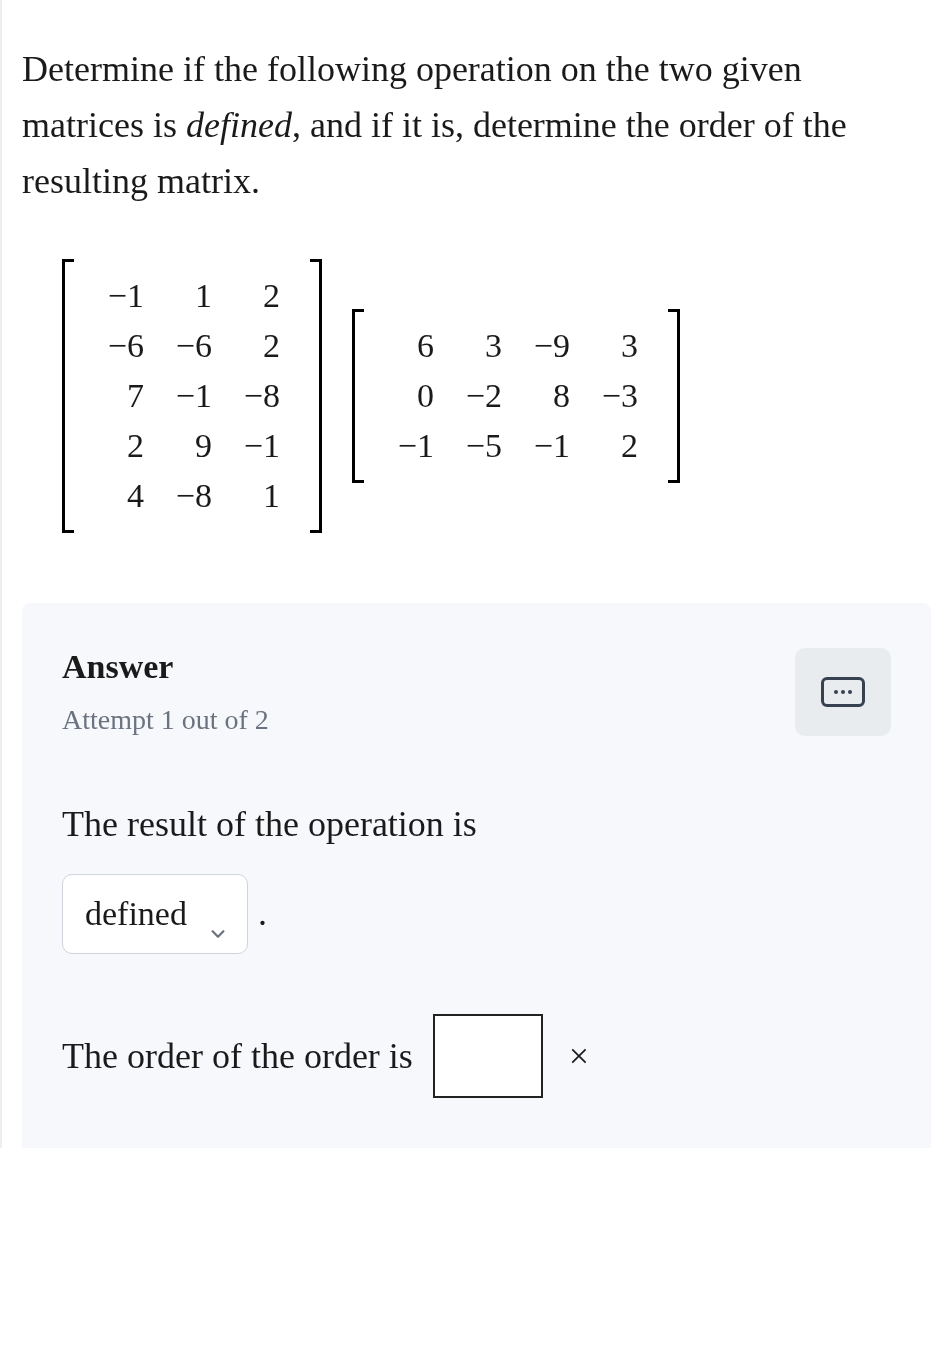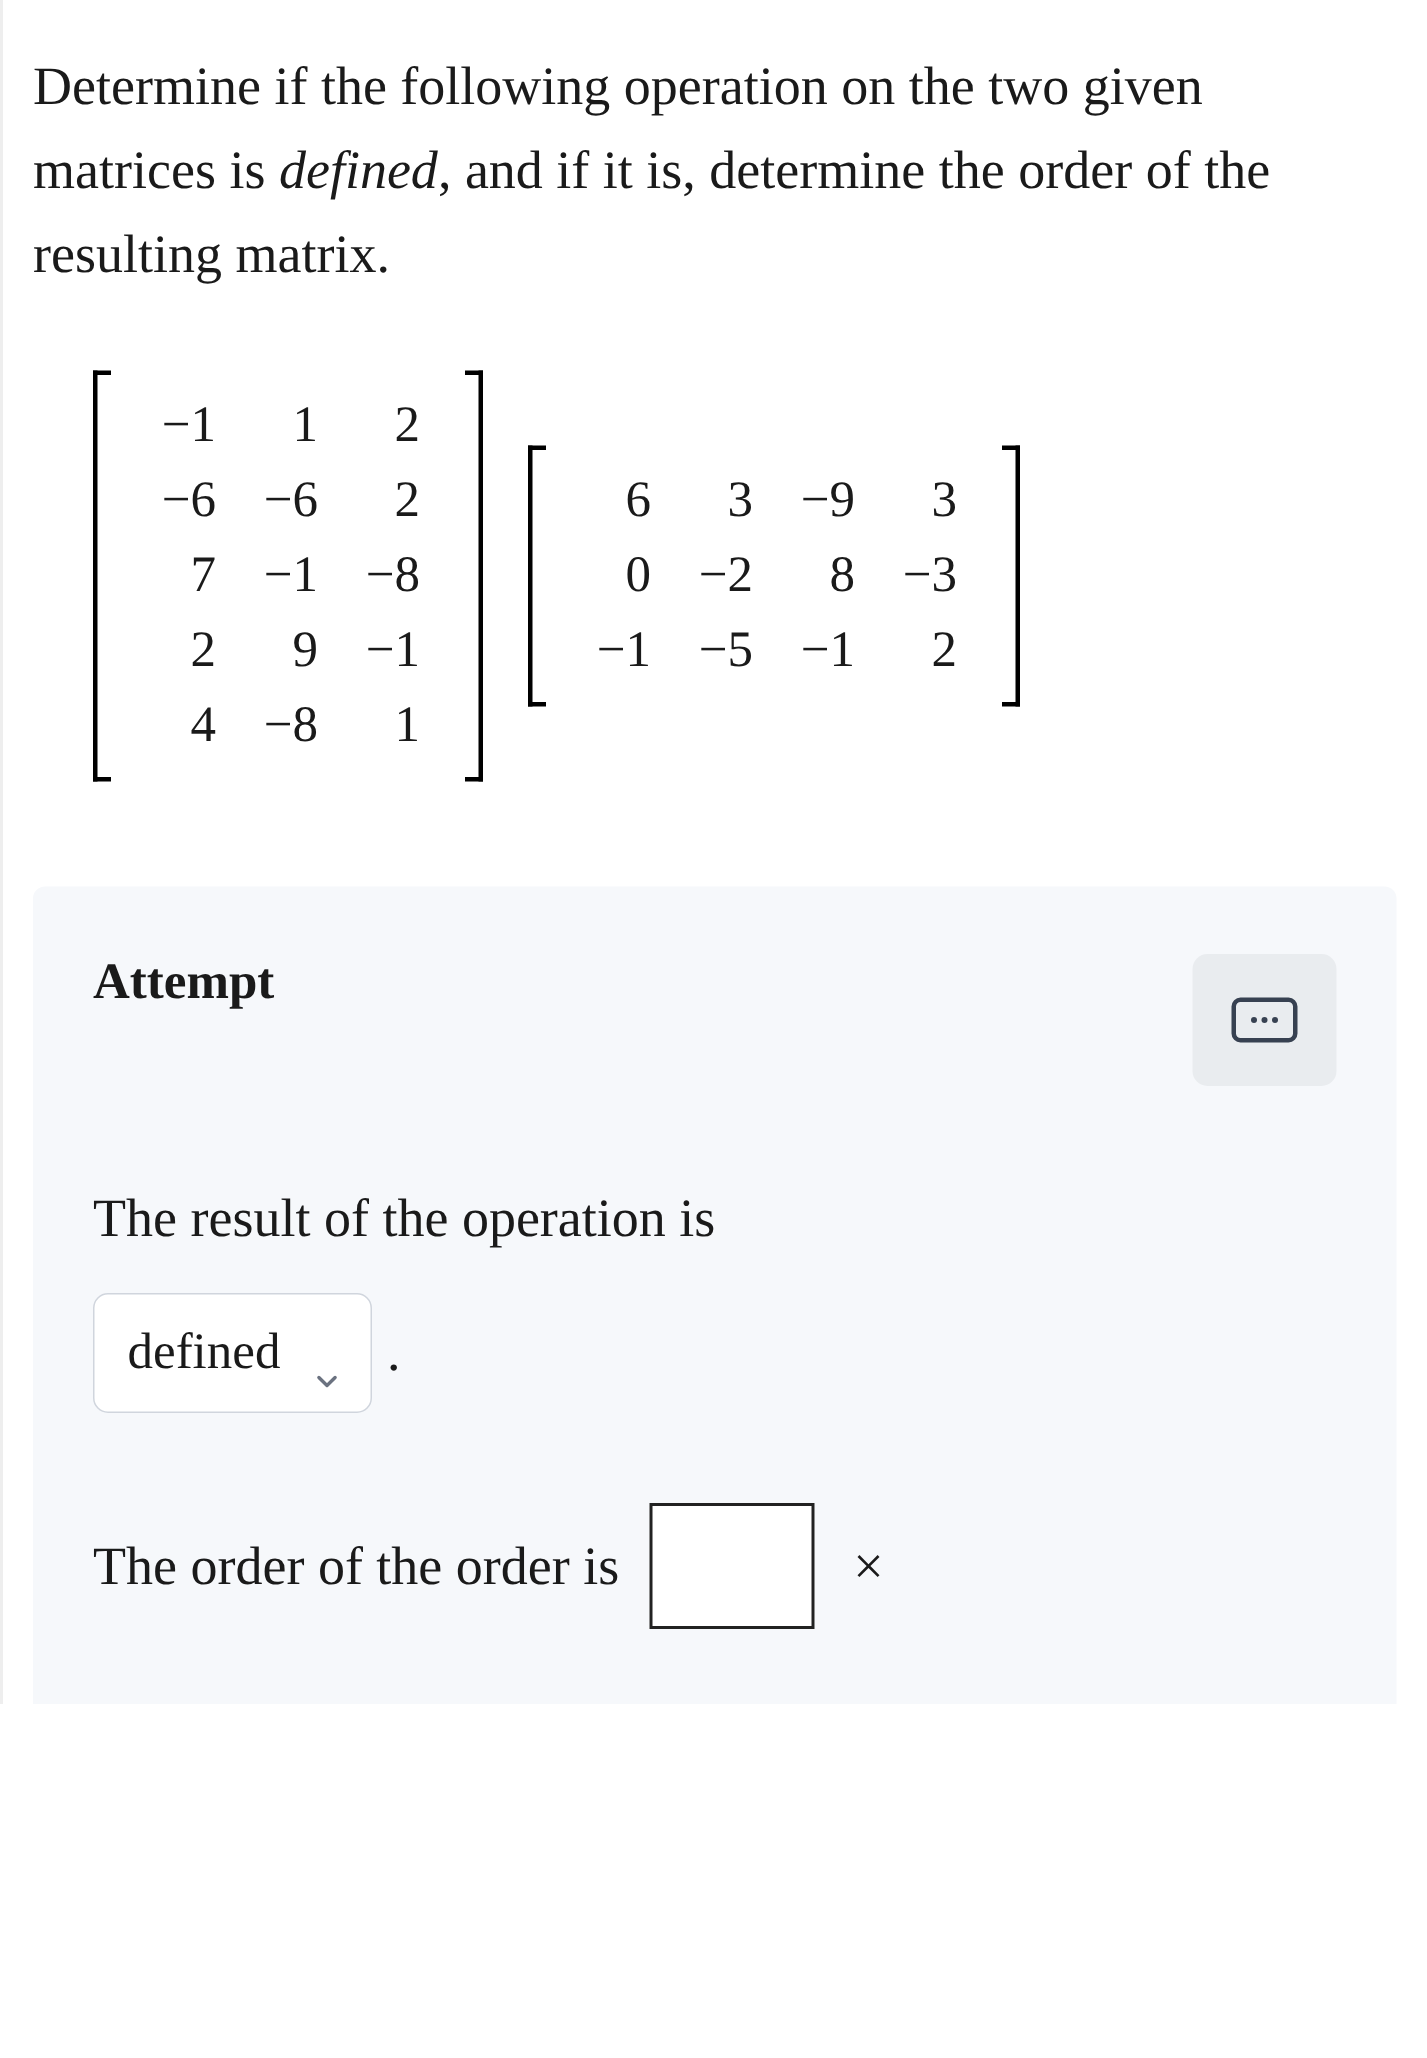--- a/index.html
+++ b/index.html
@@ -14,20 +14,21 @@
     color: #1a1a1a;
   }
   .container {
     padding: 30px 20px 0 20px;
     border-left: 2px solid #eee;
   }
   .question-text {
     font-size: 36px;
     line-height: 1.55;
     margin-bottom: 50px;
+    margin-top: 12px;
   }
   .question-text .emph {
     font-style: italic;
   }
   .matrices-row {
     display: flex;
     align-items: center;
     gap: 30px;
     margin-left: 40px;
     margin-bottom: 70px;
@@ -229,21 +230,22 @@
           <span class="matrix-cell">2</span>
         </div>
       </div>
       <div class="matrix-bracket right"></div>
     </div>
   </div>
 
   <div class="answer-panel">
     <div class="answer-header">
       <div class="answer-title-group">
-        <div class="answer-title">Attempt</div>
+        <div class="answer-title">Answer</div>
+        <div class="attempt-text">Attempt 1 out of 2</div>
       </div>
       <div class="keyboard-btn">
         <div class="keyboard-icon">
           <span class="dot"></span>
         </div>
       </div>
     </div>
 
     <div class="answer-line">
       <span>The result of the operation is</span>

